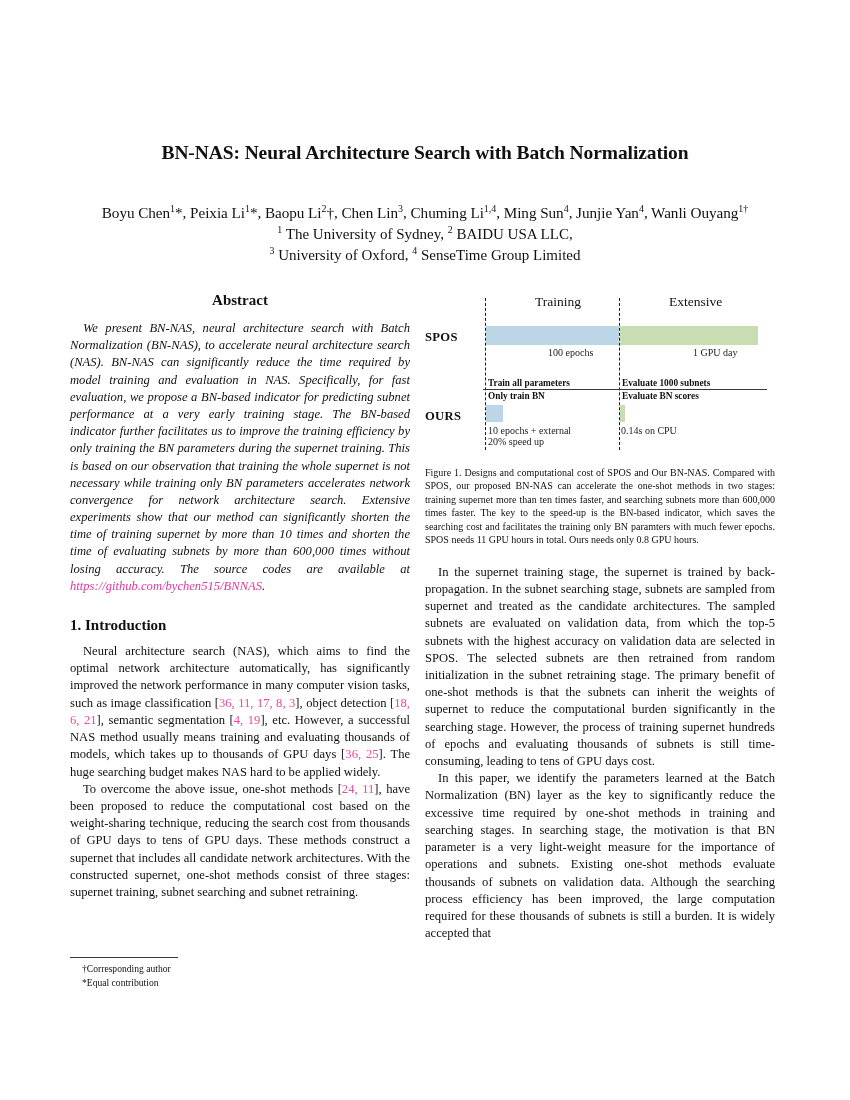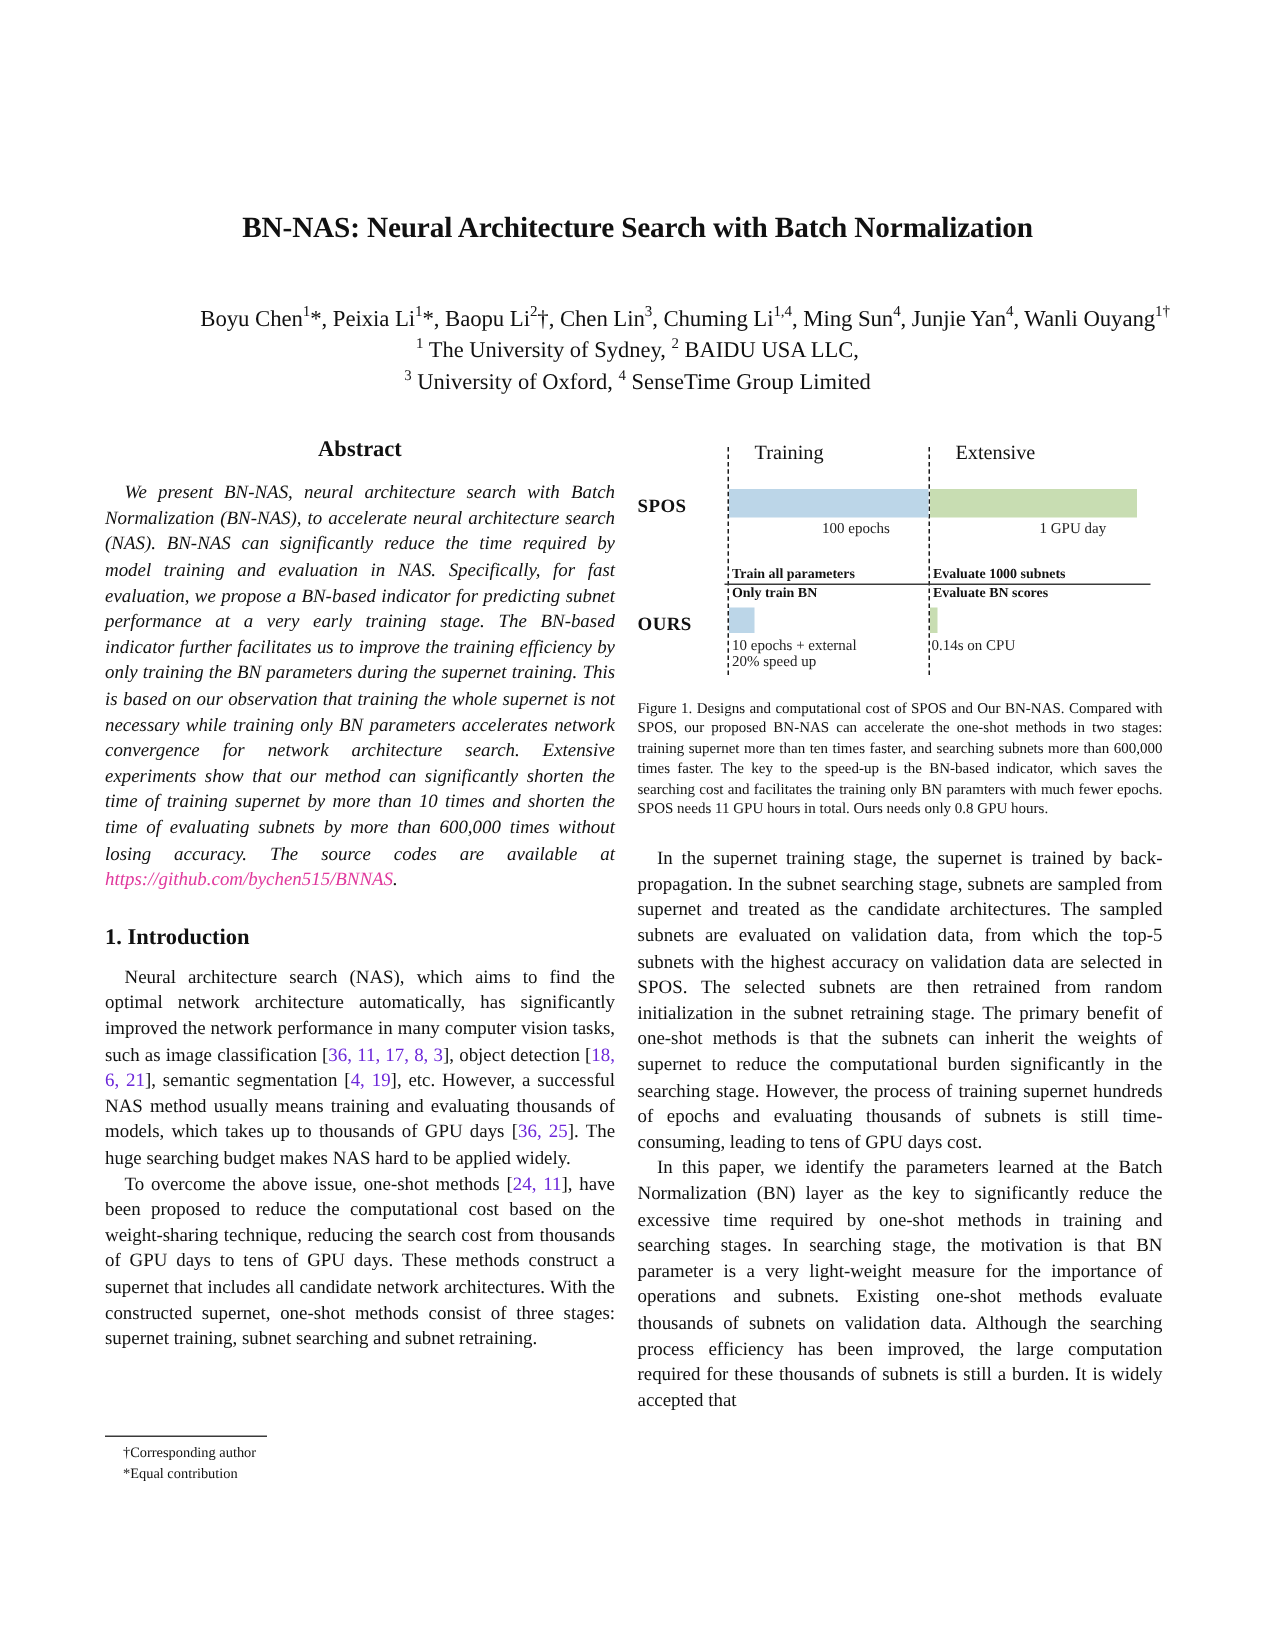--- a/index.html
+++ b/index.html
@@ -37,21 +37,20 @@
     font-weight: bold;
     letter-spacing: -0.1px;
     margin: 0;
     line-height: 1.3;
   }
   .authors {
     margin-top: 37px;
     font-size: 15.2px;
     line-height: 1.42;
     letter-spacing: -0.05px;
-    text-align: right;
   }
   .affil {
     font-size: 15px;
     line-height: 1.42;
   }
   sup {
     font-size: 0.66em;
     vertical-align: super;
     line-height: 0;
   }
@@ -97,21 +96,21 @@
   }
   p.body {
     font-size: 12.6px;
     line-height: 1.368;
     text-align: justify;
     text-indent: 13px;
     margin: 0 0 0 0;
     hyphens: manual;
   }
   p.body + p.body { margin-top: 0px; }
-  .cite { color: #6d28d9; }
+  .cite { color: #ec4899; }
 
   
   .footnote-wrap {
     position: absolute;
     left: 70px;
     top: 957px;
     width: 340px;
   }
   .footnote-rule {
     width: 108px;
@@ -141,20 +140,21 @@
     border-left: 1.6px dashed #1a1a1a;
   }
   .fig-dash.d1 { left: 60px; }
   .fig-dash.d2 { left: 194px; }
 
   .fig-stage {
     position: absolute;
     font-size: 13.5px;
     top: 2px;
     color: #111;
+    margin-left: 32px;
   }
   .fig-stage.training  { left: 78px; }
   .fig-stage.searching { left: 212px; }
 
   .fig-rowlabel {
     position: absolute;
     font-weight: bold;
     font-size: 12.6px;
     letter-spacing: 0.3px;
   }

